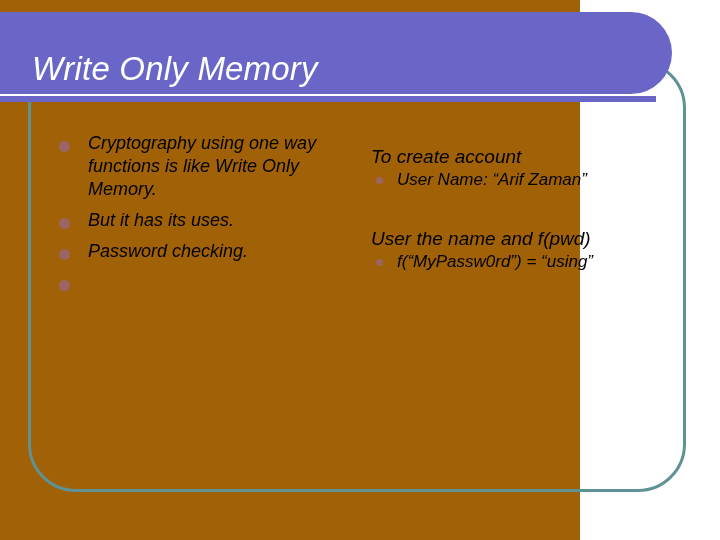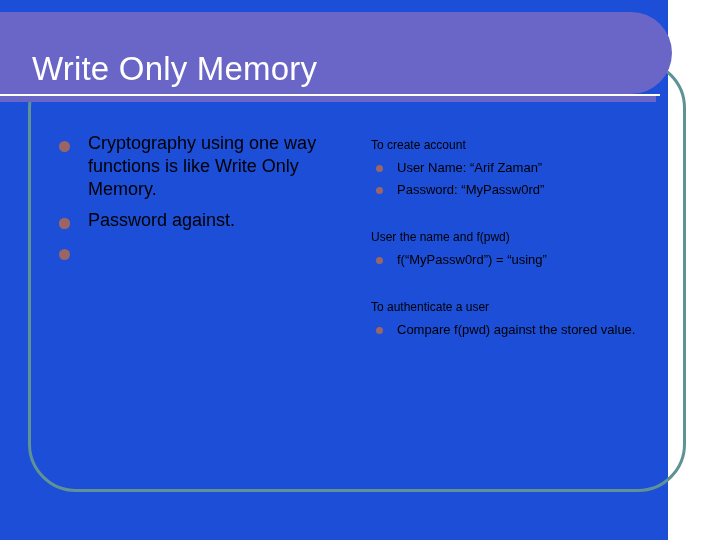--- a/index.html
+++ b/index.html
@@ -9,23 +9,24 @@
   }
   body {
     width: 720px;
     height: 540px;
     overflow: hidden;
     font-family: "Liberation Sans", sans-serif;
   }
 
   .slide {
     position: relative;
-    width: 668px;
+    width: 580px;
     height: 540px;
-    background: #1d4ed8;
+    background: #a16207;
+    font-style: italic;
   }
 
   
   .content-frame {
     position: absolute;
     left: 28px;
     top: 60px;
     width: 658px;
     height: 432px;
     box-sizing: border-box;
@@ -102,30 +103,30 @@
     left: 7px;
     top: 9px;
     width: 11px;
     height: 11px;
     border-radius: 50%;
     background: #9c6565;
   }
 
   
   .rhead {
-    margin: 4px 0 3px 0;
-    font-size: 12px;
+    margin: 16px 0 3px 0;
+    font-size: 19px;
     line-height: 20px;
     color: #000000;
   }
   .rbullet {
     position: relative;
     padding-left: 26px;
     margin: 0 0 2px 0;
-    font-size: 13px;
+    font-size: 17px;
     line-height: 20px;
     color: #000000;
   }
   .rbullet .dot {
     position: absolute;
     left: 5px;
     top: 7px;
     width: 7px;
     height: 7px;
     border-radius: 50%;
@@ -145,59 +146,49 @@
   <div class="title-bar-lower"></div>
   <h1 class="title-text">Write Only Memory</h1>
 
   <div class="col-left">
     <div class="lbullet">
       <span class="dot"></span>
       <span>Cryptography using one way functions is like Write Only Memory.</span>
     </div>
     <div class="lbullet">
       <span class="dot"></span>
+      <span>But it has its uses.</span>
     </div>
     <div class="lbullet">
       <span class="dot"></span>
-      <span>Password against.</span>
+      <span>Password checking.</span>
     </div>
     <div class="lbullet">
       <span class="dot"></span>
     </div>
   </div>
 
   <div class="col-right">
 
     <div>
       <p class="rhead">To create account</p>
       <div class="rbullet">
         <span class="dot"></span>
         <span>User Name: “Arif Zaman”</span>
-      </div>
-      <div class="rbullet">
-        <span class="dot"></span>
-        <span>Password: “MyPassw0rd”</span>
       </div>
     </div>
 
     <div class="rgap"></div>
 
     <div>
       <p class="rhead">User the name and f(pwd)</p>
       <div class="rbullet">
         <span class="dot"></span>
         <span>f(“MyPassw0rd”) = “using”</span>
       </div>
     </div>
 
     <div class="rgap"></div>
 
-    <div>
-      <p class="rhead">To authenticate a user</p>
-      <div class="rbullet">
-        <span class="dot"></span>
-        <span>Compare f(pwd) against the stored value.</span>
-      </div>
-    </div>
 
   </div>
 
 </div>
 
 </body></html>

